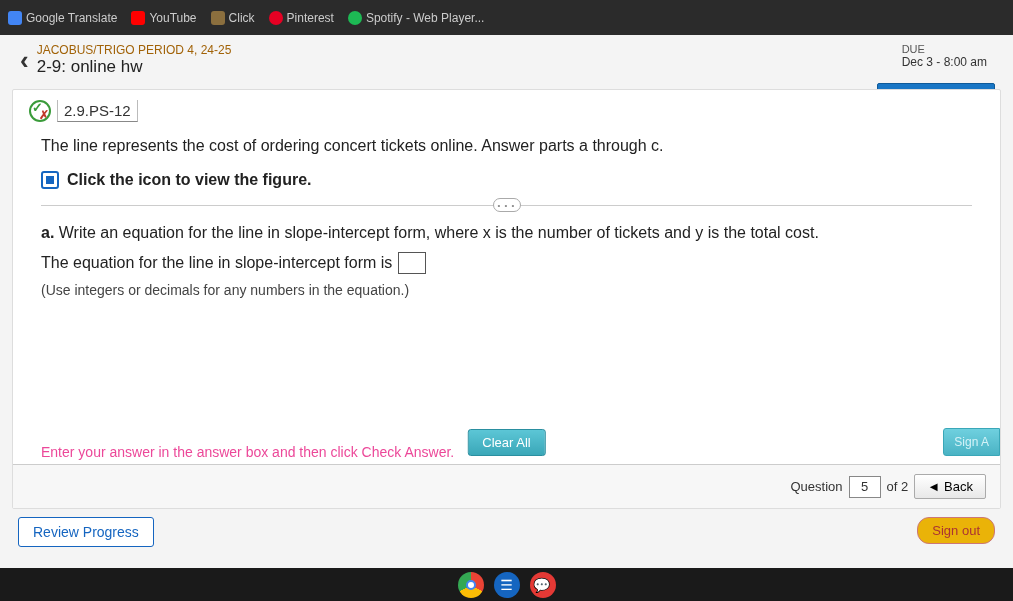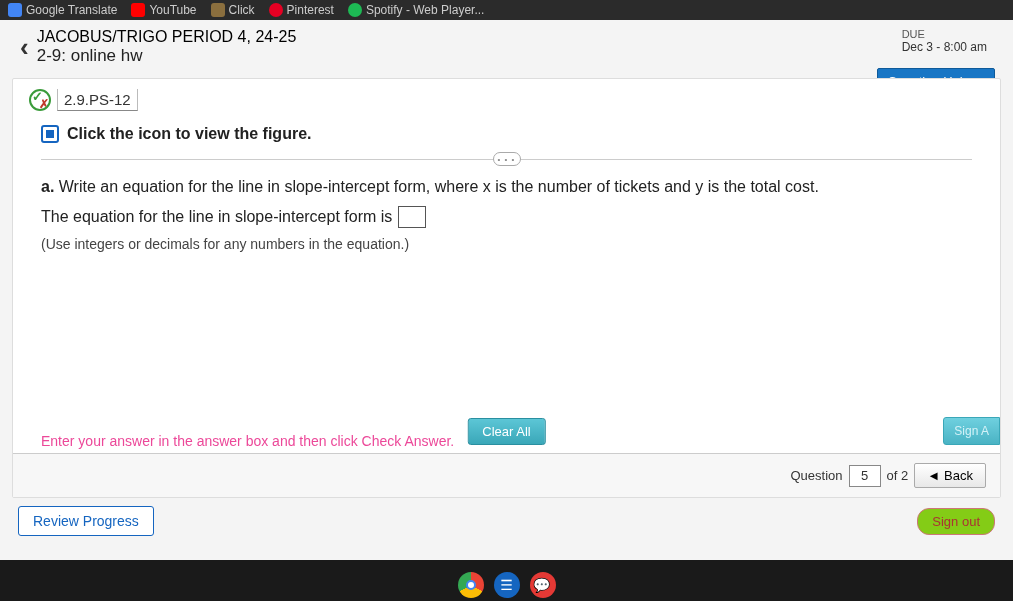--- a/index.html
+++ b/index.html
@@ -1,27 +1,27 @@
 <!DOCTYPE html>
 <html><head>
 <meta charset="utf-8">
 <style>
   * { margin: 0; padding: 0; box-sizing: border-box; font-family: Arial, Helvetica, sans-serif; }
   body { width: 1013px; height: 601px; background: #1a1a1a; overflow: hidden; }
 
-  .bookmarks-bar { height: 20px; background: #2b2b2b; display: flex; align-items: center; padding: 0 8px; gap: 14px; color: #ccc; font-size: 12px; }
+  .bookmarks-bar { height: 35px; background: #2b2b2b; display: flex; align-items: center; padding: 0 8px; gap: 14px; color: #ccc; font-size: 12px; }
   .bookmarks-bar .bm { display: flex; align-items: center; gap: 4px; cursor: pointer; }
   .bm-icon { width: 14px; height: 14px; border-radius: 3px; display: inline-block; }
 
   .page { background: #f4f4f4; height: 540px; position: relative; }
 
   .header { display: flex; justify-content: space-between; align-items: flex-start; padding: 8px 20px 4px 20px; }
   .header-left { display: flex; align-items: center; gap: 8px; }
   .back-chevron { font-size: 26px; color: #333; cursor: pointer; font-weight: bold; }
-  .course { font-size: 16px; color: #000000; }
+  .course { font-size: 12px; color: #a16207; }
   .assign { font-size: 17px; color: #222; }
   .due-block { text-align: left; font-size: 12px; color: #333; margin-right: 6px; }
   .due-label { font-size: 11px; color: #555; }
 
   .qhelp { background: #1976c5; color: #fff; border: 1px solid #0f5a99; padding: 5px 10px; font-size: 13px; border-radius: 2px; cursor: pointer; display: flex; align-items: center; gap: 4px; position: absolute; top: 48px; right: 18px; }
   .qhelp .tri { width: 0; height: 0; border-left: 5px solid transparent; border-right: 5px solid transparent; border-top: 6px solid #bfe3ff; }
 
   .content { background: #fff; margin: 8px 12px 0 12px; border: 1px solid #ddd; border-radius: 2px; padding: 0; position: relative; height: 420px; }
 
   .qnum-row { display: flex; align-items: center; gap: 6px; padding: 10px 16px 6px 16px; }
@@ -52,23 +52,23 @@
   .progress-track { width: 110px; height: 10px; border: 1px solid #999; background: #eee; position: relative; }
   .progress-fill { height: 100%; background: #888; }
 
   .clear-all { position: absolute; left: 50%; transform: translateX(-50%); bottom: 52px; background: linear-gradient(#5cc6d6,#3aa7b8); color: #fff; border: 1px solid #2a8fa0; padding: 5px 14px; font-size: 13px; border-radius: 3px; cursor: pointer; }
   .check-ans { position: absolute; right: 0; bottom: 52px; background: linear-gradient(#6fd0df,#4ab3c4); color: #d4f2f7; border: 1px solid #3aa7b8; padding: 6px 10px; font-size: 12px; border-radius: 3px 0 0 3px; cursor: pointer; }
 
   .q-nav { margin-left: auto; display: flex; align-items: center; gap: 6px; font-size: 13px; color: #333; }
   .q-num-box { width: 32px; height: 22px; border: 1px solid #888; text-align: center; line-height: 20px; background: #fff; }
   .nav-btn { border: 1px solid #aaa; background: linear-gradient(#fff,#e8e8e8); padding: 4px 12px; font-size: 13px; border-radius: 2px; cursor: pointer; display: flex; align-items: center; gap: 4px; }
 
-  .footer { display: flex; align-items: center; justify-content: space-between; padding: 8px 18px; gap: 44px; }
+  .footer { display: flex; align-items: flex-start; justify-content: space-between; padding: 8px 18px; gap: 44px; }
   .review { border: 1px solid #1565c0; color: #1565c0; background: #fff; padding: 6px 14px; font-size: 14px; border-radius: 3px; cursor: pointer; }
-  .signout { margin-left: auto; border: 1px solid #c77; color: #a33; background: #84cc16; padding: 5px 14px; font-size: 13px; border-radius: 12px; cursor: pointer; }
+  .signout { margin-left: auto; border: 1px solid #c77; color: #a33; background: #eab308; padding: 5px 14px; font-size: 13px; border-radius: 12px; cursor: pointer; }
 
   .taskbar { position: absolute; bottom: 0; left: 0; right: 0; height: 33px; background: #1a1a1a; display: flex; align-items: center; justify-content: center; gap: 10px; }
   .tb-icon { width: 26px; height: 26px; border-radius: 50%; display: flex; align-items: center; justify-content: center; font-size: 14px; color: #fff; }
 </style>
 </head>
 <body>
 
 <div class="bookmarks-bar">
   <div class="bm">
     <span class="bm-icon" style="background:#4285f4"></span>
@@ -113,20 +113,21 @@
     <span class="tri"></span>
   </div>
 
   <div class="content">
 
     <div class="qnum-row">
       <span class="qnum-icon"></span>
       <span class="qnum">2.9.PS-12</span>
     </div>
 
+    <div class="body-text">The line represents the cost of ordering concert tickets online. Answer parts a through c.</div>
 
     <div class="figure-link">
       <span class="fig-icon">
           <span class="inner"></span>
         </span>
       <span>Click the icon to view the figure.</span>
     </div>
 
     <div class="sep">
       <span class="pill">• • •</span>

